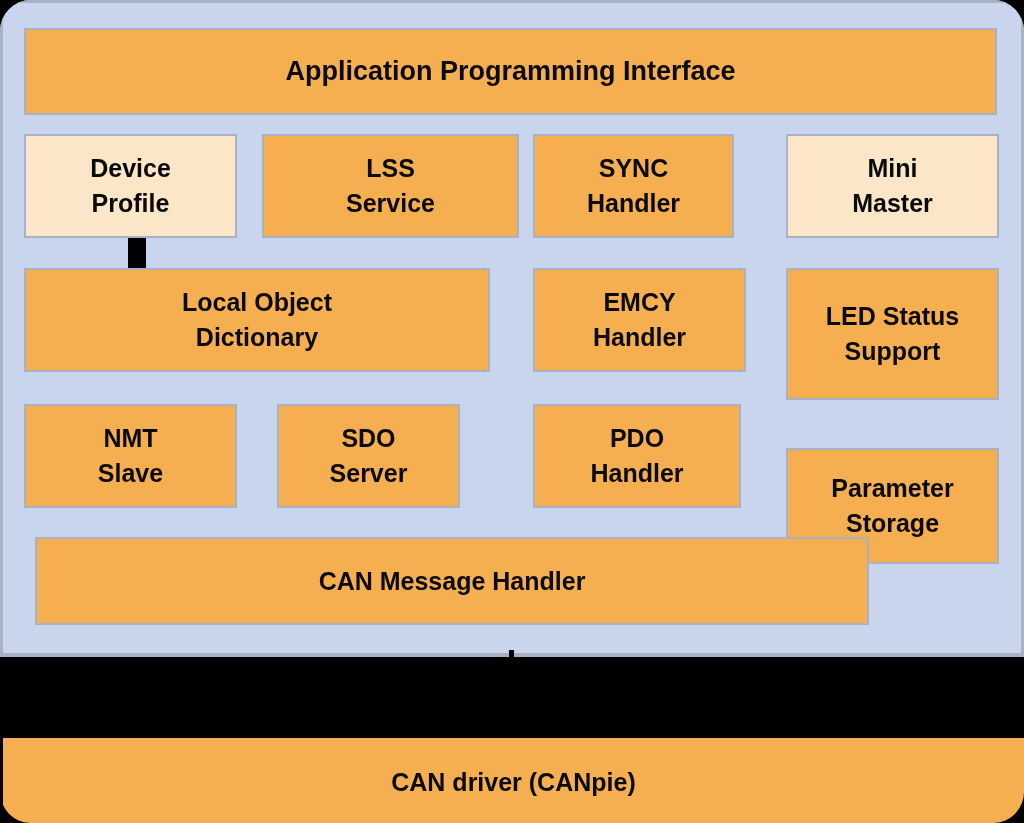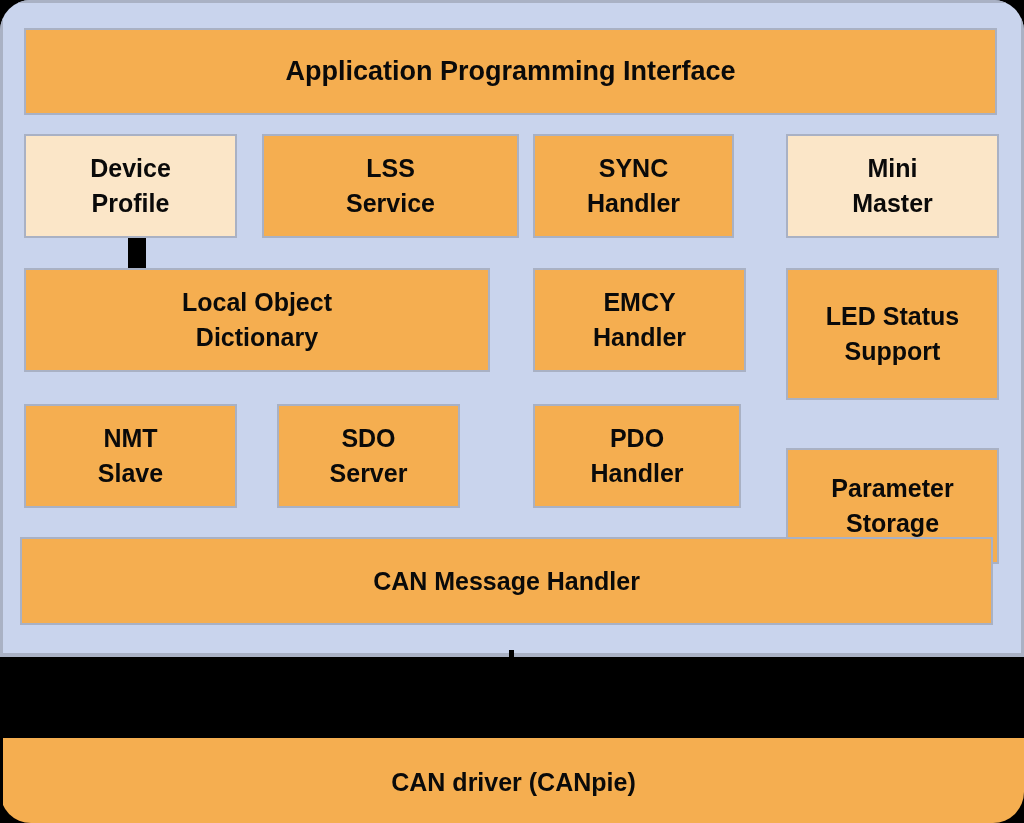--- a/index.html
+++ b/index.html
@@ -75,21 +75,21 @@
   #b-lss   { left: 262px; top: 134px; width: 257px; height: 104px; }
   #b-sync  { left: 533px; top: 134px; width: 201px; height: 104px; }
   #b-mini  { left: 786px; top: 134px; width: 213px; height: 104px; }
   #b-lod   { left: 24px;  top: 268px; width: 466px; height: 104px; }
   #b-emcy  { left: 533px; top: 268px; width: 213px; height: 104px; }
   #b-led   { left: 786px; top: 268px; width: 213px; height: 132px; }
   #b-nmt   { left: 24px;  top: 404px; width: 213px; height: 104px; }
   #b-sdo   { left: 277px; top: 404px; width: 183px; height: 104px; }
   #b-pdo   { left: 533px; top: 404px; width: 208px; height: 104px; }
   #b-param { left: 786px; top: 404px; width: 213px; height: 116px; margin-top: 44px; }
-  #b-cmh   { left: 20px;  top: 537px; width: 973px; height: 88px; }
+  #b-cmh   { left: 35px;  top: 537px; width: 834px; height: 88px; }
   #b-drv   { left: 3px;   top: 738px; width: 1021px; height: 88px; border: none; }
 </style>
 </head>
 <body>
 
 <div class="page">
 
   <div class="canvas"></div>
   <div class="band"></div>
 

